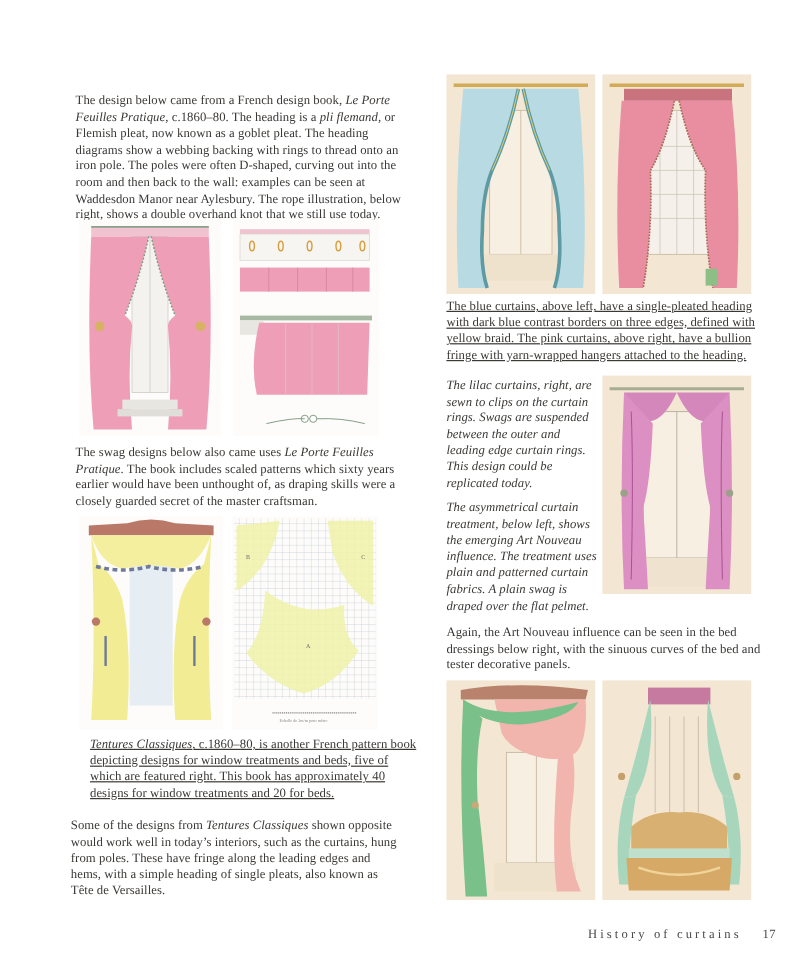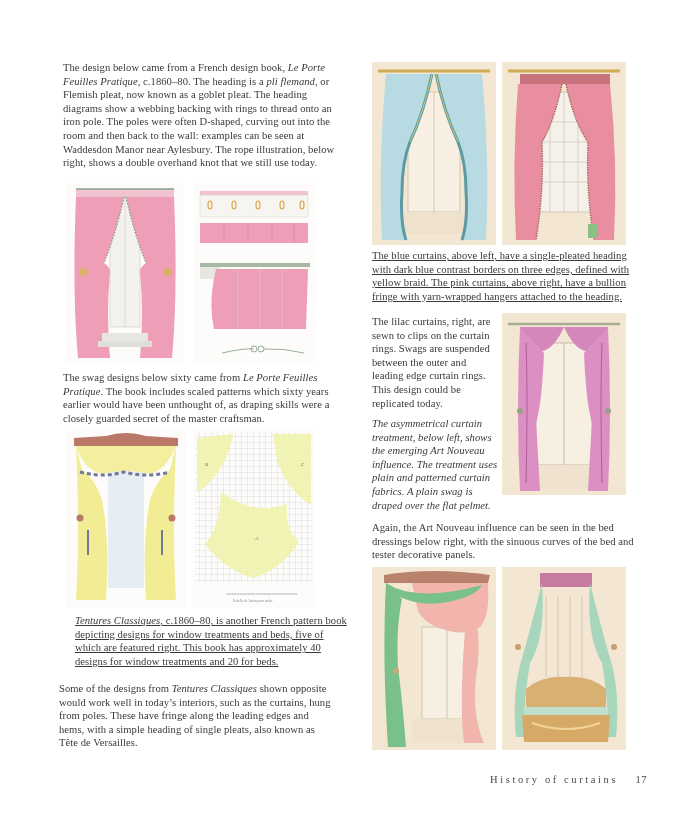--- a/index.html
+++ b/index.html
@@ -9,21 +9,21 @@
   .txt i { font-style: italic; }
   .fig { position: absolute; overflow: hidden; }
   .paper { background: #f3e7d3; }
   .white { background: #fdfcfa; }
   .footer { position: absolute; left: 490px; top: 774px; font-size: 10.5px; letter-spacing: 2.6px; color: #4a4845; }
   svg { display: block; width: 100%; height: 100%; }
 </style>
 </head>
 <body>
 
-<p class="txt" style="left:63px; top:61px; width:275px;">
+<p class="txt" style="left:63px; top:78px; width:275px;">
   <span>The design below came from a French design book, </span><i>Le Porte Feuilles Pratique</i><span>, c.1860–80. The heading is a </span><i>pli flemand</i><span>, or Flemish pleat, now known as a goblet pleat. The heading diagrams show a webbing backing with rings to thread onto an iron pole. The poles were often D-shaped, curving out into the room and then back to the wall: examples can be seen at Waddesdon Manor near Aylesbury. The rope illustration, below right, shows a double overhand knot that we still use today.</span>
 </p>
 
 <div class="fig white" style="left:66px; top:183px; width:118px; height:180px;">
   <svg viewBox="0 0 118 180">
     <rect x="10" y="6" width="98" height="8" fill="#f1c2cf"></rect>
     <line x1="10" y1="6" x2="108" y2="6" stroke="#8aa08a" stroke-width="1.5"></line>
     <rect x="44" y="14" width="30" height="130" fill="#f4f2ee" stroke="#c9c7c0" stroke-width="0.6"></rect>
     <line x1="59" y1="14" x2="59" y2="144" stroke="#c9c7c0" stroke-width="0.6"></line>
     <path d="M10 14 L58 14 Q50 50 38 80 Q45 85 44 90 Q40 130 44 175 L12 175 Q6 110 10 14 Z" fill="#ee9fb7"></path>
@@ -63,21 +63,21 @@
         <line x1="66" y1="86" x2="66" y2="146"></line>
         <line x1="88" y1="86" x2="88" y2="146"></line>
       </g>
     <path d="M28 170 Q50 165 60 166 M70 166 Q90 165 110 170" stroke="#7f9a82" stroke-width="0.8" fill="none"></path>
     <circle cx="60" cy="166" r="3" fill="none" stroke="#7f9a82" stroke-width="0.8"></circle>
     <circle cx="67" cy="166" r="3" fill="none" stroke="#7f9a82" stroke-width="0.8"></circle>
   </svg>
 </div>
 
 <p class="txt" style="left:63px; top:371px; width:275px;">
-  <span>The swag designs below sixty came from </span><i>Le Porte Feuilles Pratique</i><span>. The book includes scaled patterns which sixty years earlier would have been unthought of, as draping skills were a closely guarded secret of the master craftsman.</span>
+  <span>The swag designs below also came uses </span><i>Le Porte Feuilles Pratique</i><span>. The book includes scaled patterns which sixty years earlier would have been unthought of, as draping skills were a closely guarded secret of the master craftsman.</span>
 </p>
 
 <div class="fig white" style="left:66px; top:430px; width:120px; height:178px;">
   <svg viewBox="0 0 120 178">
     <path d="M8 8 L40 6 Q60 0 80 6 L112 8 L112 16 L8 16 Z" fill="#b97868"></path>
     <rect x="42" y="40" width="36" height="118" fill="#e6eef3"></rect>
     <path d="M10 16 L110 16 Q100 40 84 44 Q60 38 36 44 Q18 40 10 16 Z" fill="#f3ef9f"></path>
     <path d="M10 16 Q14 100 10 170 L40 170 Q44 110 36 70 Q30 50 16 40 Z" fill="#f2ed95"></path>
     <path d="M110 16 Q106 100 110 170 L80 170 Q76 110 84 70 Q90 50 104 40 Z" fill="#f2ed95"></path>
     <path d="M14 42 Q36 48 58 42 Q80 48 104 42" stroke="#6f7a9a" stroke-width="3" fill="none" stroke-dasharray="4 3"></path>
@@ -149,21 +149,21 @@
     <path d="M16 22 L60 22 Q52 60 40 80 Q42 130 34 178 L14 178 Q10 100 16 22 Z" fill="#e98ea0"></path>
     <path d="M108 22 L64 22 Q72 60 86 80 Q84 130 92 178 L112 178 Q116 100 108 22 Z" fill="#e98ea0"></path>
     <path d="M60 22 Q52 60 40 80 Q42 130 34 178" stroke="#a86a5a" stroke-width="1.4" fill="none" stroke-dasharray="1.5 1"></path>
     <path d="M64 22 Q72 60 86 80 Q84 130 92 178" stroke="#a86a5a" stroke-width="1.4" fill="none" stroke-dasharray="1.5 1"></path>
     <rect x="86" y="162" width="10" height="14" fill="#8cbf85"></rect>
   </svg>
 </div>
 
 <p class="txt" style="left:372px; top:249px; width:262px;text-decoration:underline;">The blue curtains, above left, have a single-pleated heading with dark blue contrast borders on three edges, defined with yellow braid. The pink curtains, above right, have a bullion fringe with yarn-wrapped hangers attached to the heading.</p>
 
-<p class="txt" style="left:372px; top:315px; width:126px;">The lilac curtains, right, are sewn to clips on the curtain rings. Swags are suspended between the outer and leading edge curtain rings. This design could be replicated today.</p>
+<p class="txt" style="left:372px; top:315px; width:126px;font-style:italic;">The lilac curtains, right, are sewn to clips on the curtain rings. Swags are suspended between the outer and leading edge curtain rings. This design could be replicated today.</p>
 
 <p class="txt" style="left:372px; top:417px; width:126px;font-style:italic;">The asymmetrical curtain treatment, below left, shows the emerging Art Nouveau influence. The treatment uses plain and patterned curtain fabrics. A plain swag is draped over the flat pelmet.</p>
 
 <div class="fig paper" style="left:502px; top:313px; width:124px; height:182px;">
   <svg viewBox="0 0 124 182">
     <rect x="34" y="30" width="56" height="122" fill="#f7efe2" stroke="#b8b0a0" stroke-width="0.8"></rect>
     <line x1="62" y1="30" x2="62" y2="152" stroke="#b8b0a0" stroke-width="0.8"></line>
     <rect x="28" y="152" width="68" height="24" fill="#efe3cf"></rect>
     <line x1="6" y1="11" x2="118" y2="11" stroke="#a7ad95" stroke-width="2.5"></line>
     <path d="M18 14 L62 14 Q52 36 40 38 Q28 36 18 14 Z" fill="#d487bb"></path>

